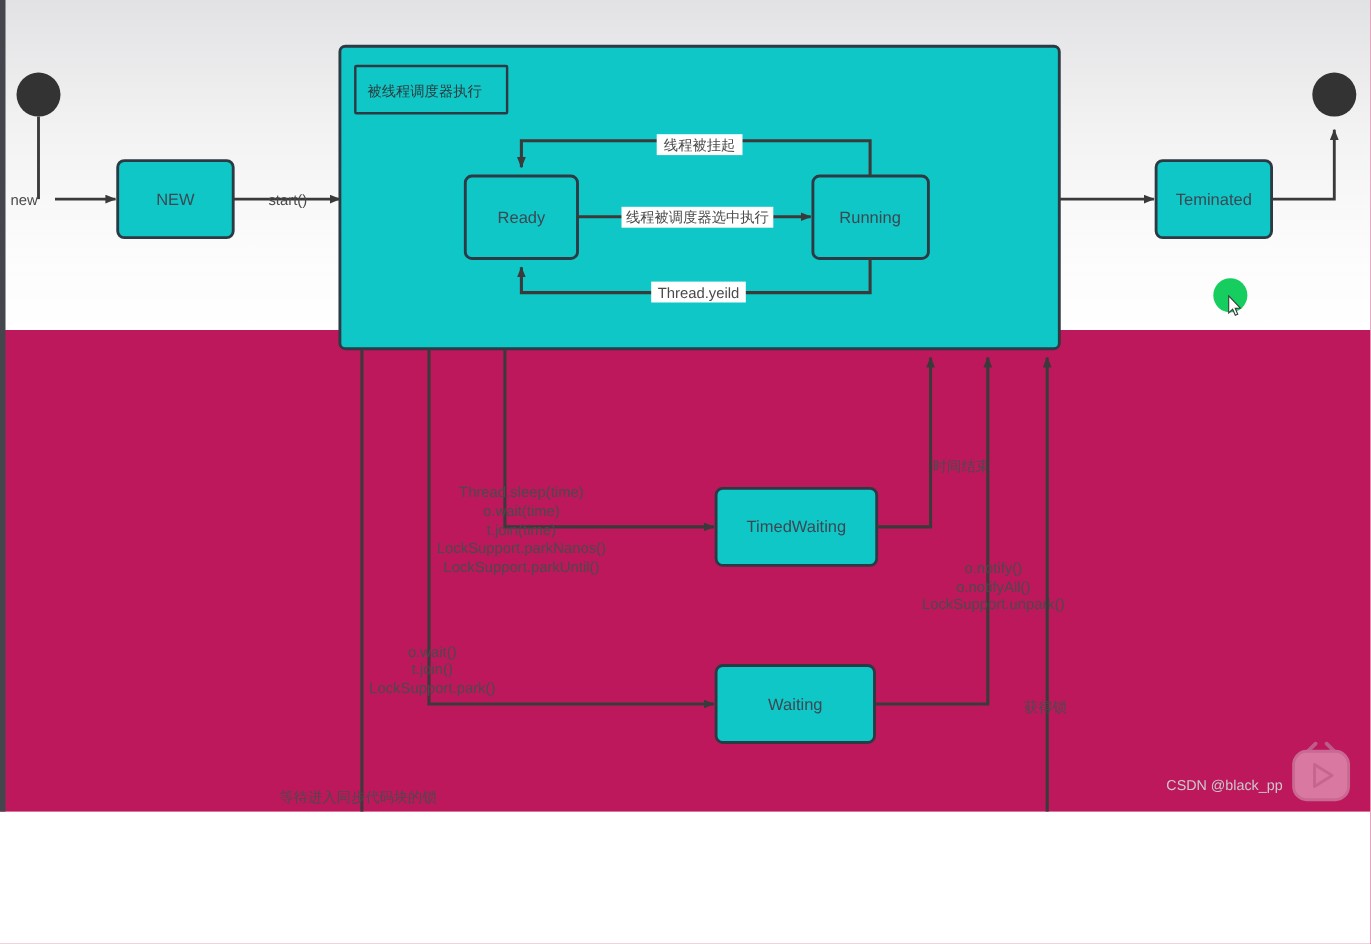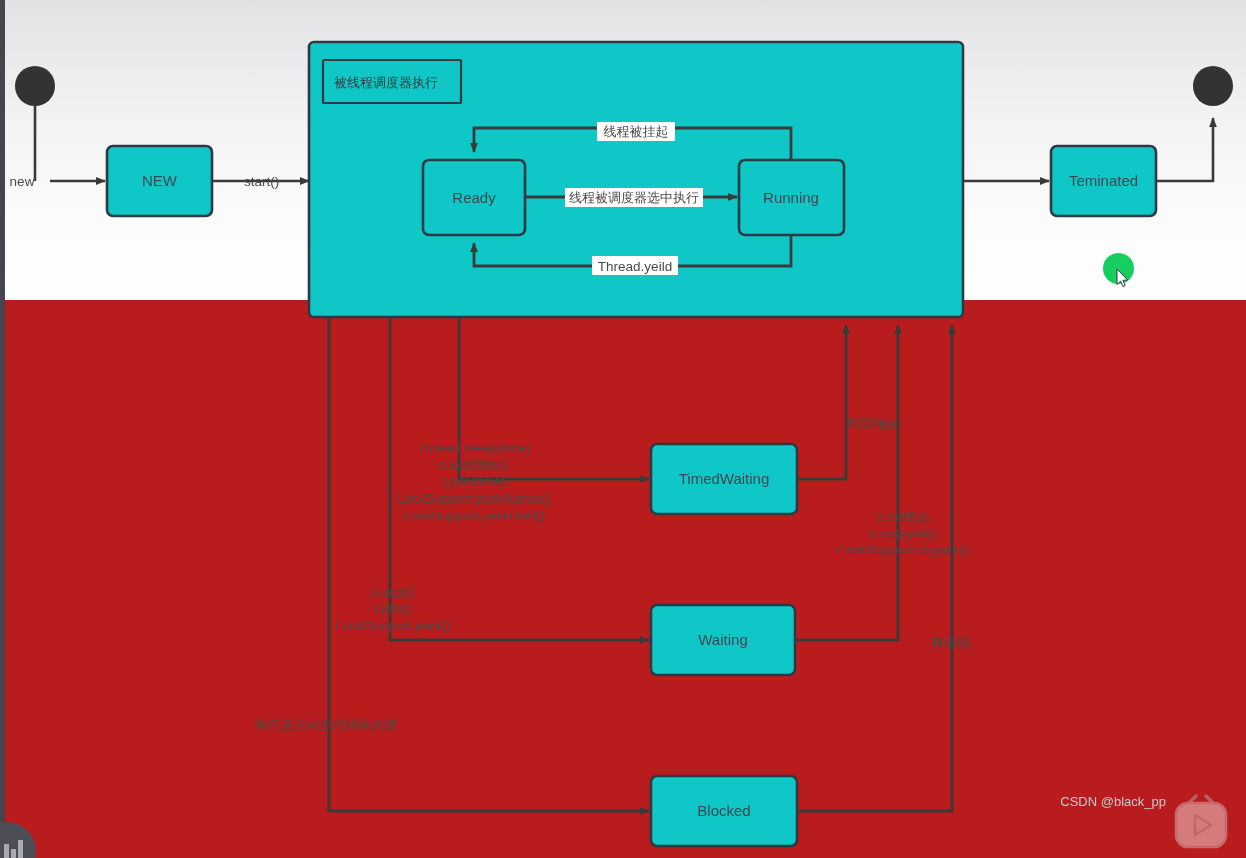--- a/index.html
+++ b/index.html
@@ -3,23 +3,23 @@
 <meta charset="utf-8">
 <style>
   html, body {
     margin: 0;
     padding: 0;
     background: #ffffff;
   }
   #stage {
     position: relative;
     width: 1246px;
-    height: 858px;
+    height: 738px;
     overflow: hidden;
-    background: #b91c1c;
+    background: #be185d;
     font-family: "Liberation Sans", "DejaVu Sans", sans-serif;
   }
   
   #bg-gradient {
     position: absolute;
     left: 0; top: 0;
     width: 1246px; height: 300px;
     background: linear-gradient(to bottom, #e2e2e4 0%, #f2f2f3 38%, #fbfbfb 72%, #ffffff 100%);
     pointer-events: none;
   }
@@ -82,20 +82,21 @@
     width: 5px;
   }
   #avatar .bar1 { left: 26px; height: 14px; }
   #avatar .bar2 { left: 33px; height: 9px; }
   #avatar .bar3 { left: 40px; height: 18px; }
   
   #watermark {
     position: absolute;
     right: 14px; bottom: 8px;
     display: flex;
+    align-items: flex-end;
     gap: 4px;
   }
   #watermark-text {
     font-family: "Liberation Sans", "DejaVu Sans", sans-serif;
     font-size: 13px;
     color: #c9c9cc;
     padding-bottom: 9px;
   }
   #watermark-logo {
     width: 62px; height: 56px;

